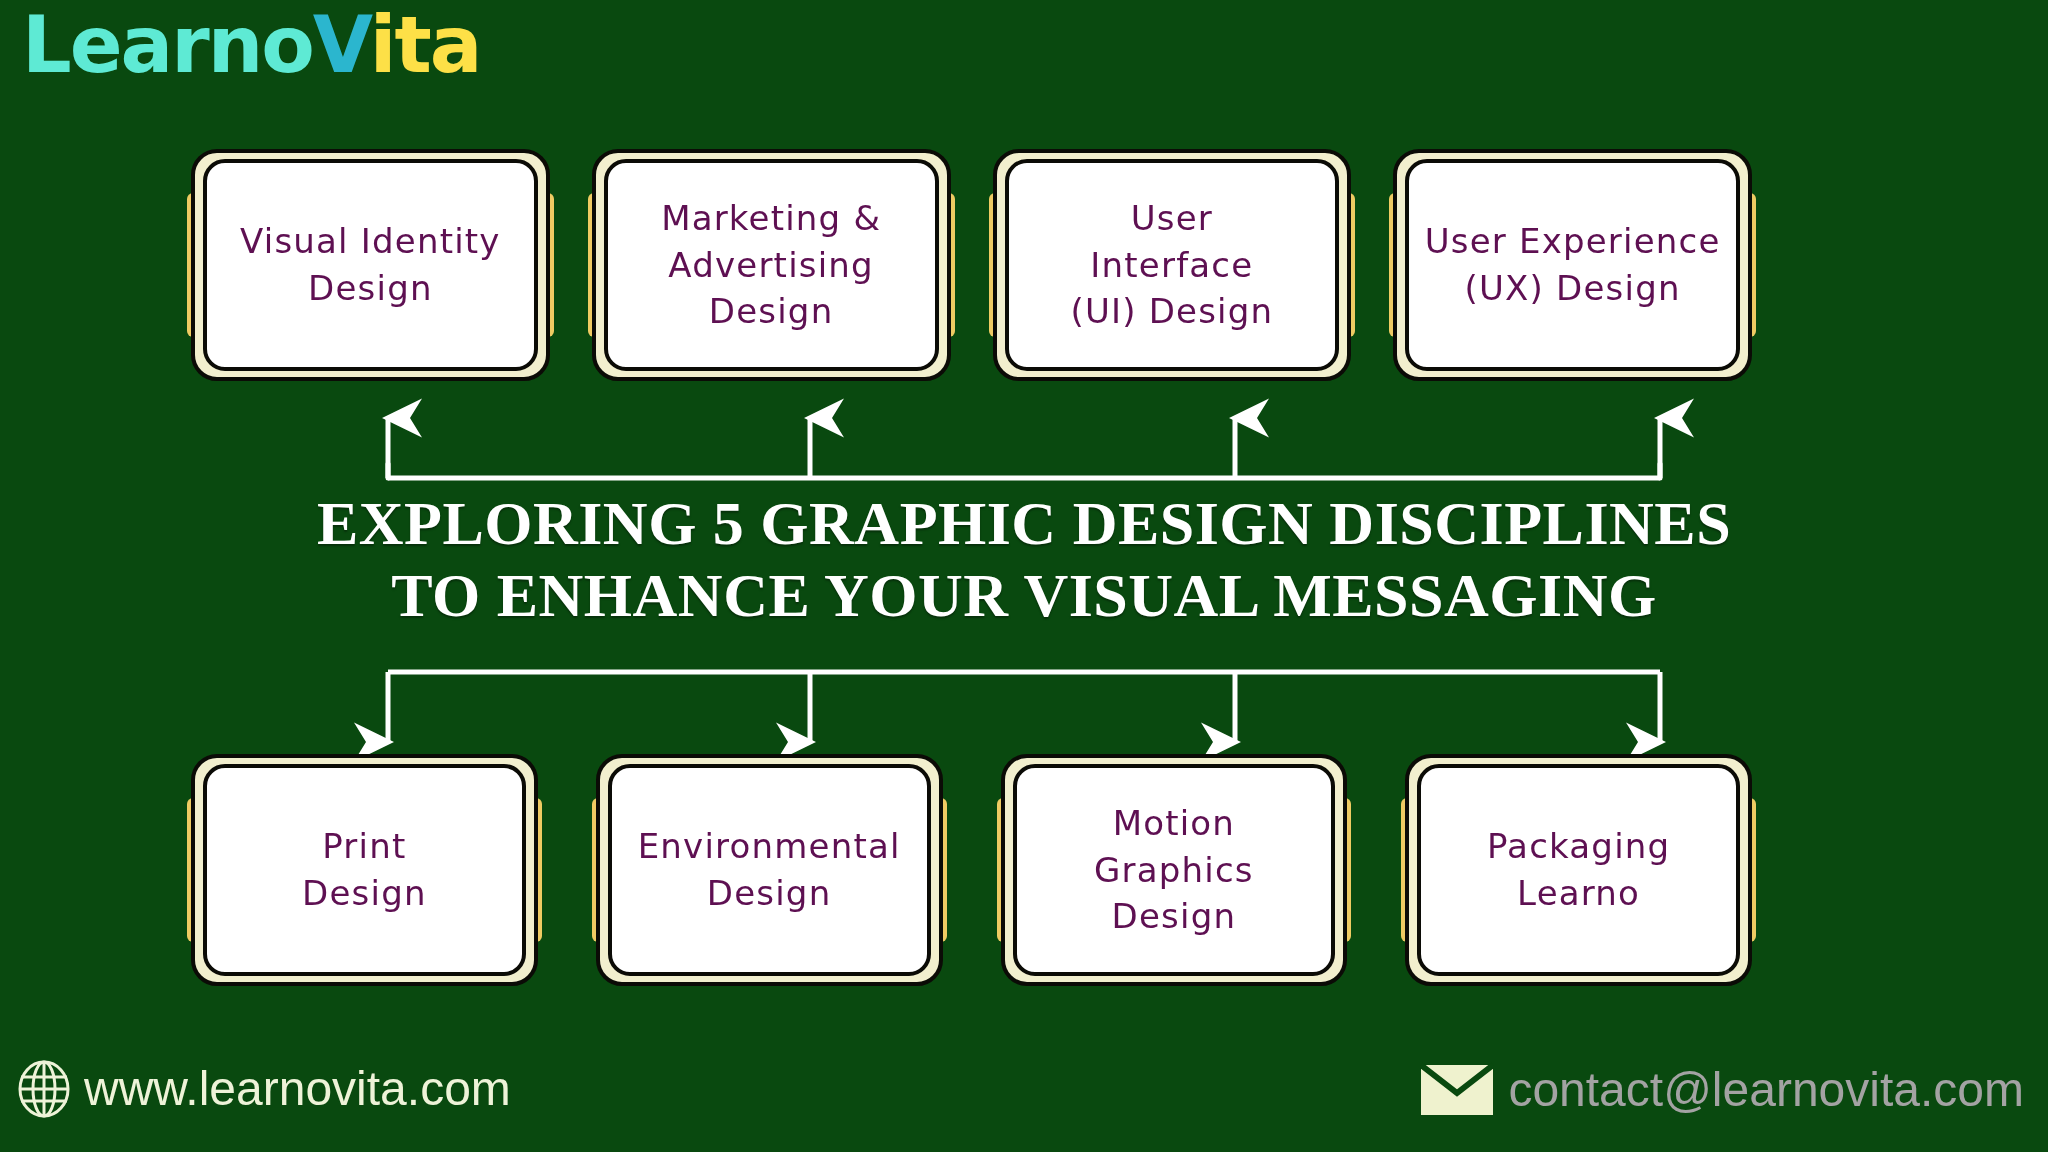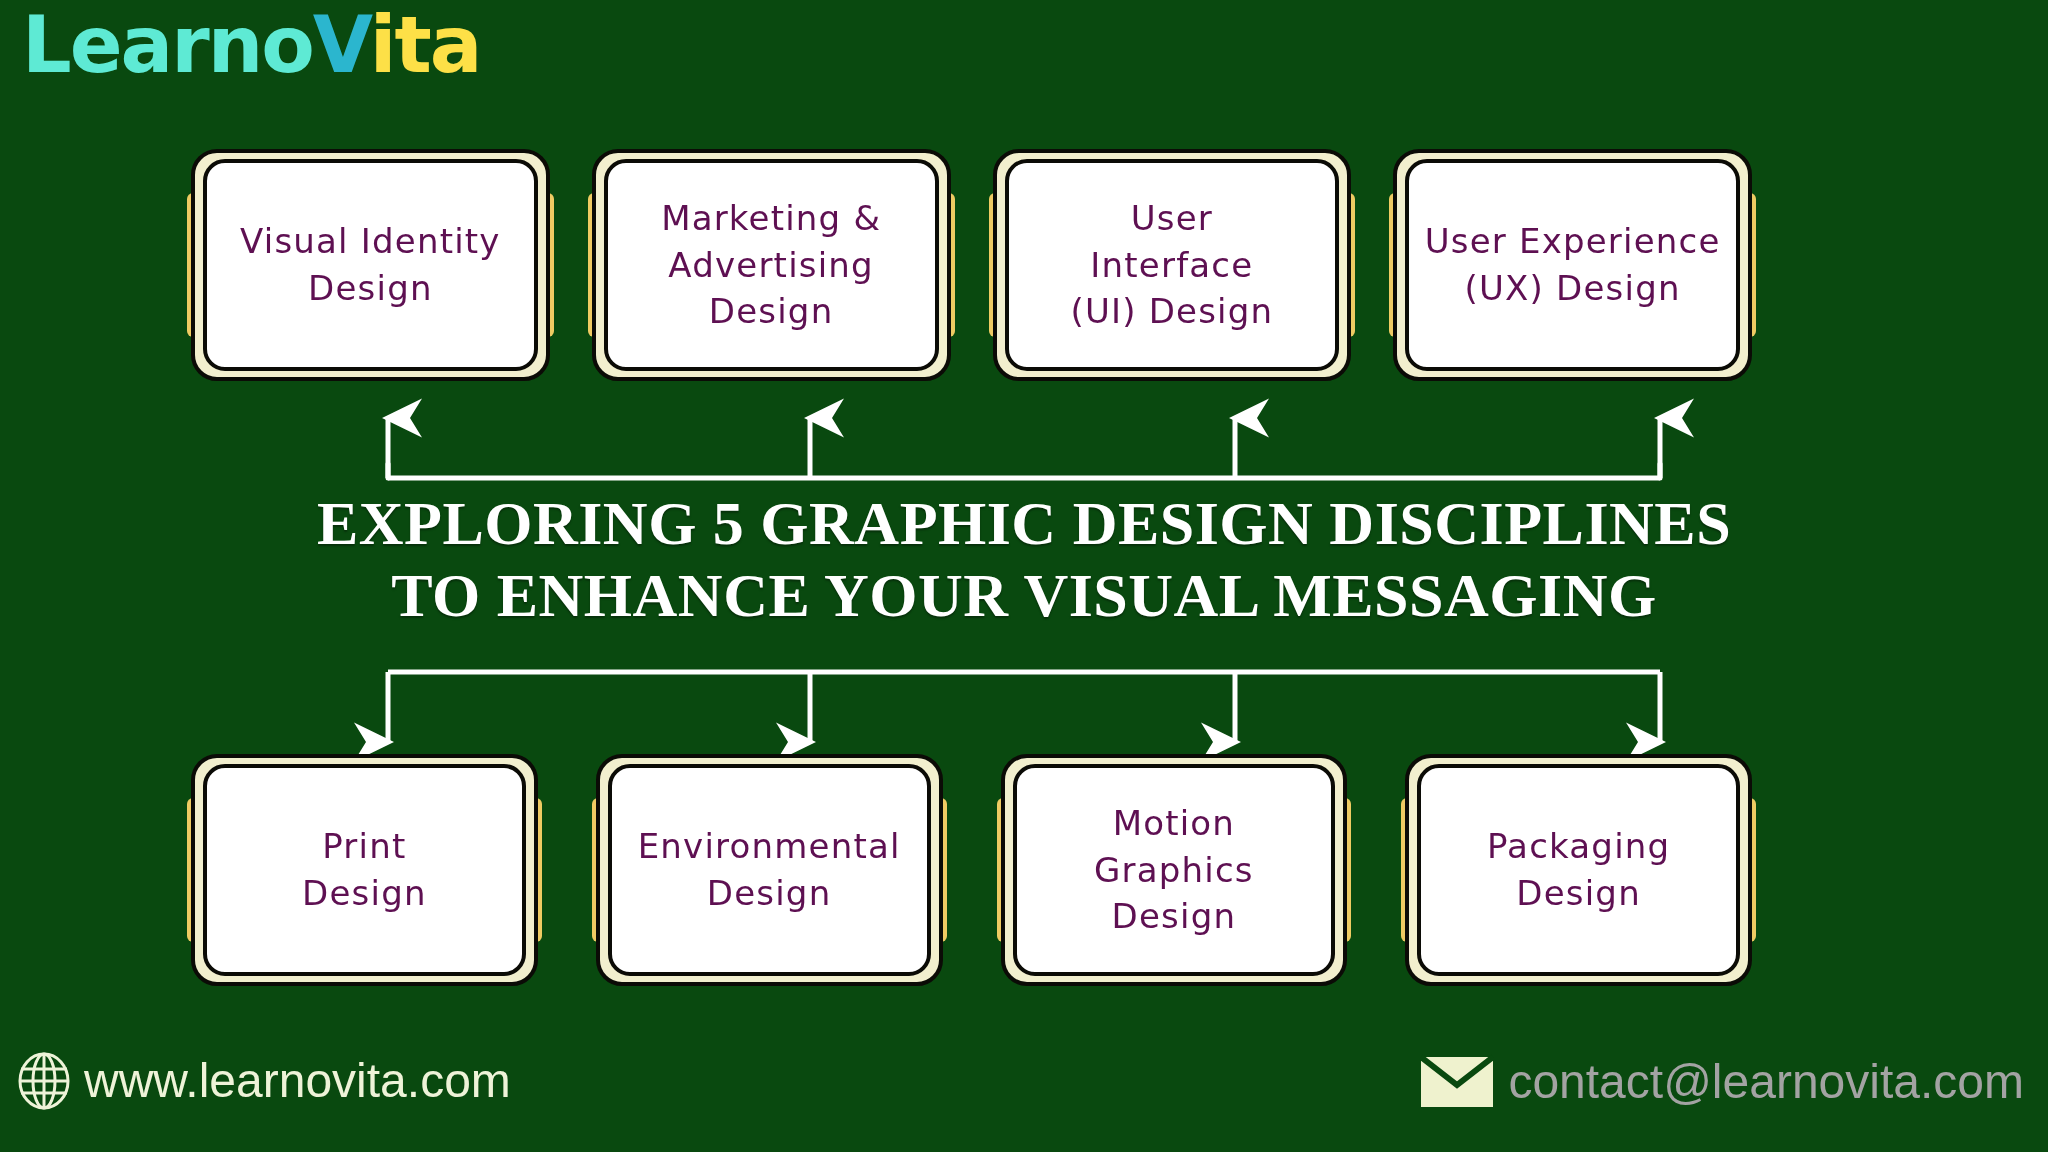--- a/index.html
+++ b/index.html
@@ -98,21 +98,21 @@
     line-height:1.16;
     letter-spacing:0.5px;
     white-space:pre-line;
     text-shadow:0 2px 2px rgba(0,0,0,.35);
   }
 
   
   .connectors { position:absolute; left:0; top:0; width:2048px; height:1152px; z-index:0; pointer-events:none; }
 
   
-  .footer { position:absolute; left:0; right:0; bottom:32px; height:80px;padding-left:28px; }
+  .footer { position:absolute; left:0; right:0; bottom:24px; height:80px;padding-left:28px; }
   .foot-item {
     position:absolute;
     display:flex;
     align-items:center;
     gap:14px;
     font-family:"Liberation Sans", sans-serif;
     font-size:48px;
     line-height:1;
   }
   .foot-left  { left:18px;  bottom:10px; color:#EEF3D8; }
@@ -223,21 +223,21 @@
       <div class="card-face">
         <span class="card-label">Motion Graphics
 Design</span>
       </div>
     </div>
     <div class="card-slot">
       <div class="card-gold"></div>
       <div class="card-cream"></div>
       <div class="card-face">
         <span class="card-label">Packaging
-Design</span>
+Learno</span>
       </div>
     </div>
   </div>
 
   <div class="footer">
     <div class="foot-item foot-left">
       <span class="foot-icon">
         <svg width="52" height="58" viewBox="0 0 52 58">
           <ellipse cx="26" cy="29" rx="24" ry="27" fill="none" stroke="#EEF3D8" stroke-width="3"></ellipse>
           <ellipse cx="26" cy="29" rx="11" ry="27" fill="none" stroke="#EEF3D8" stroke-width="3"></ellipse>

